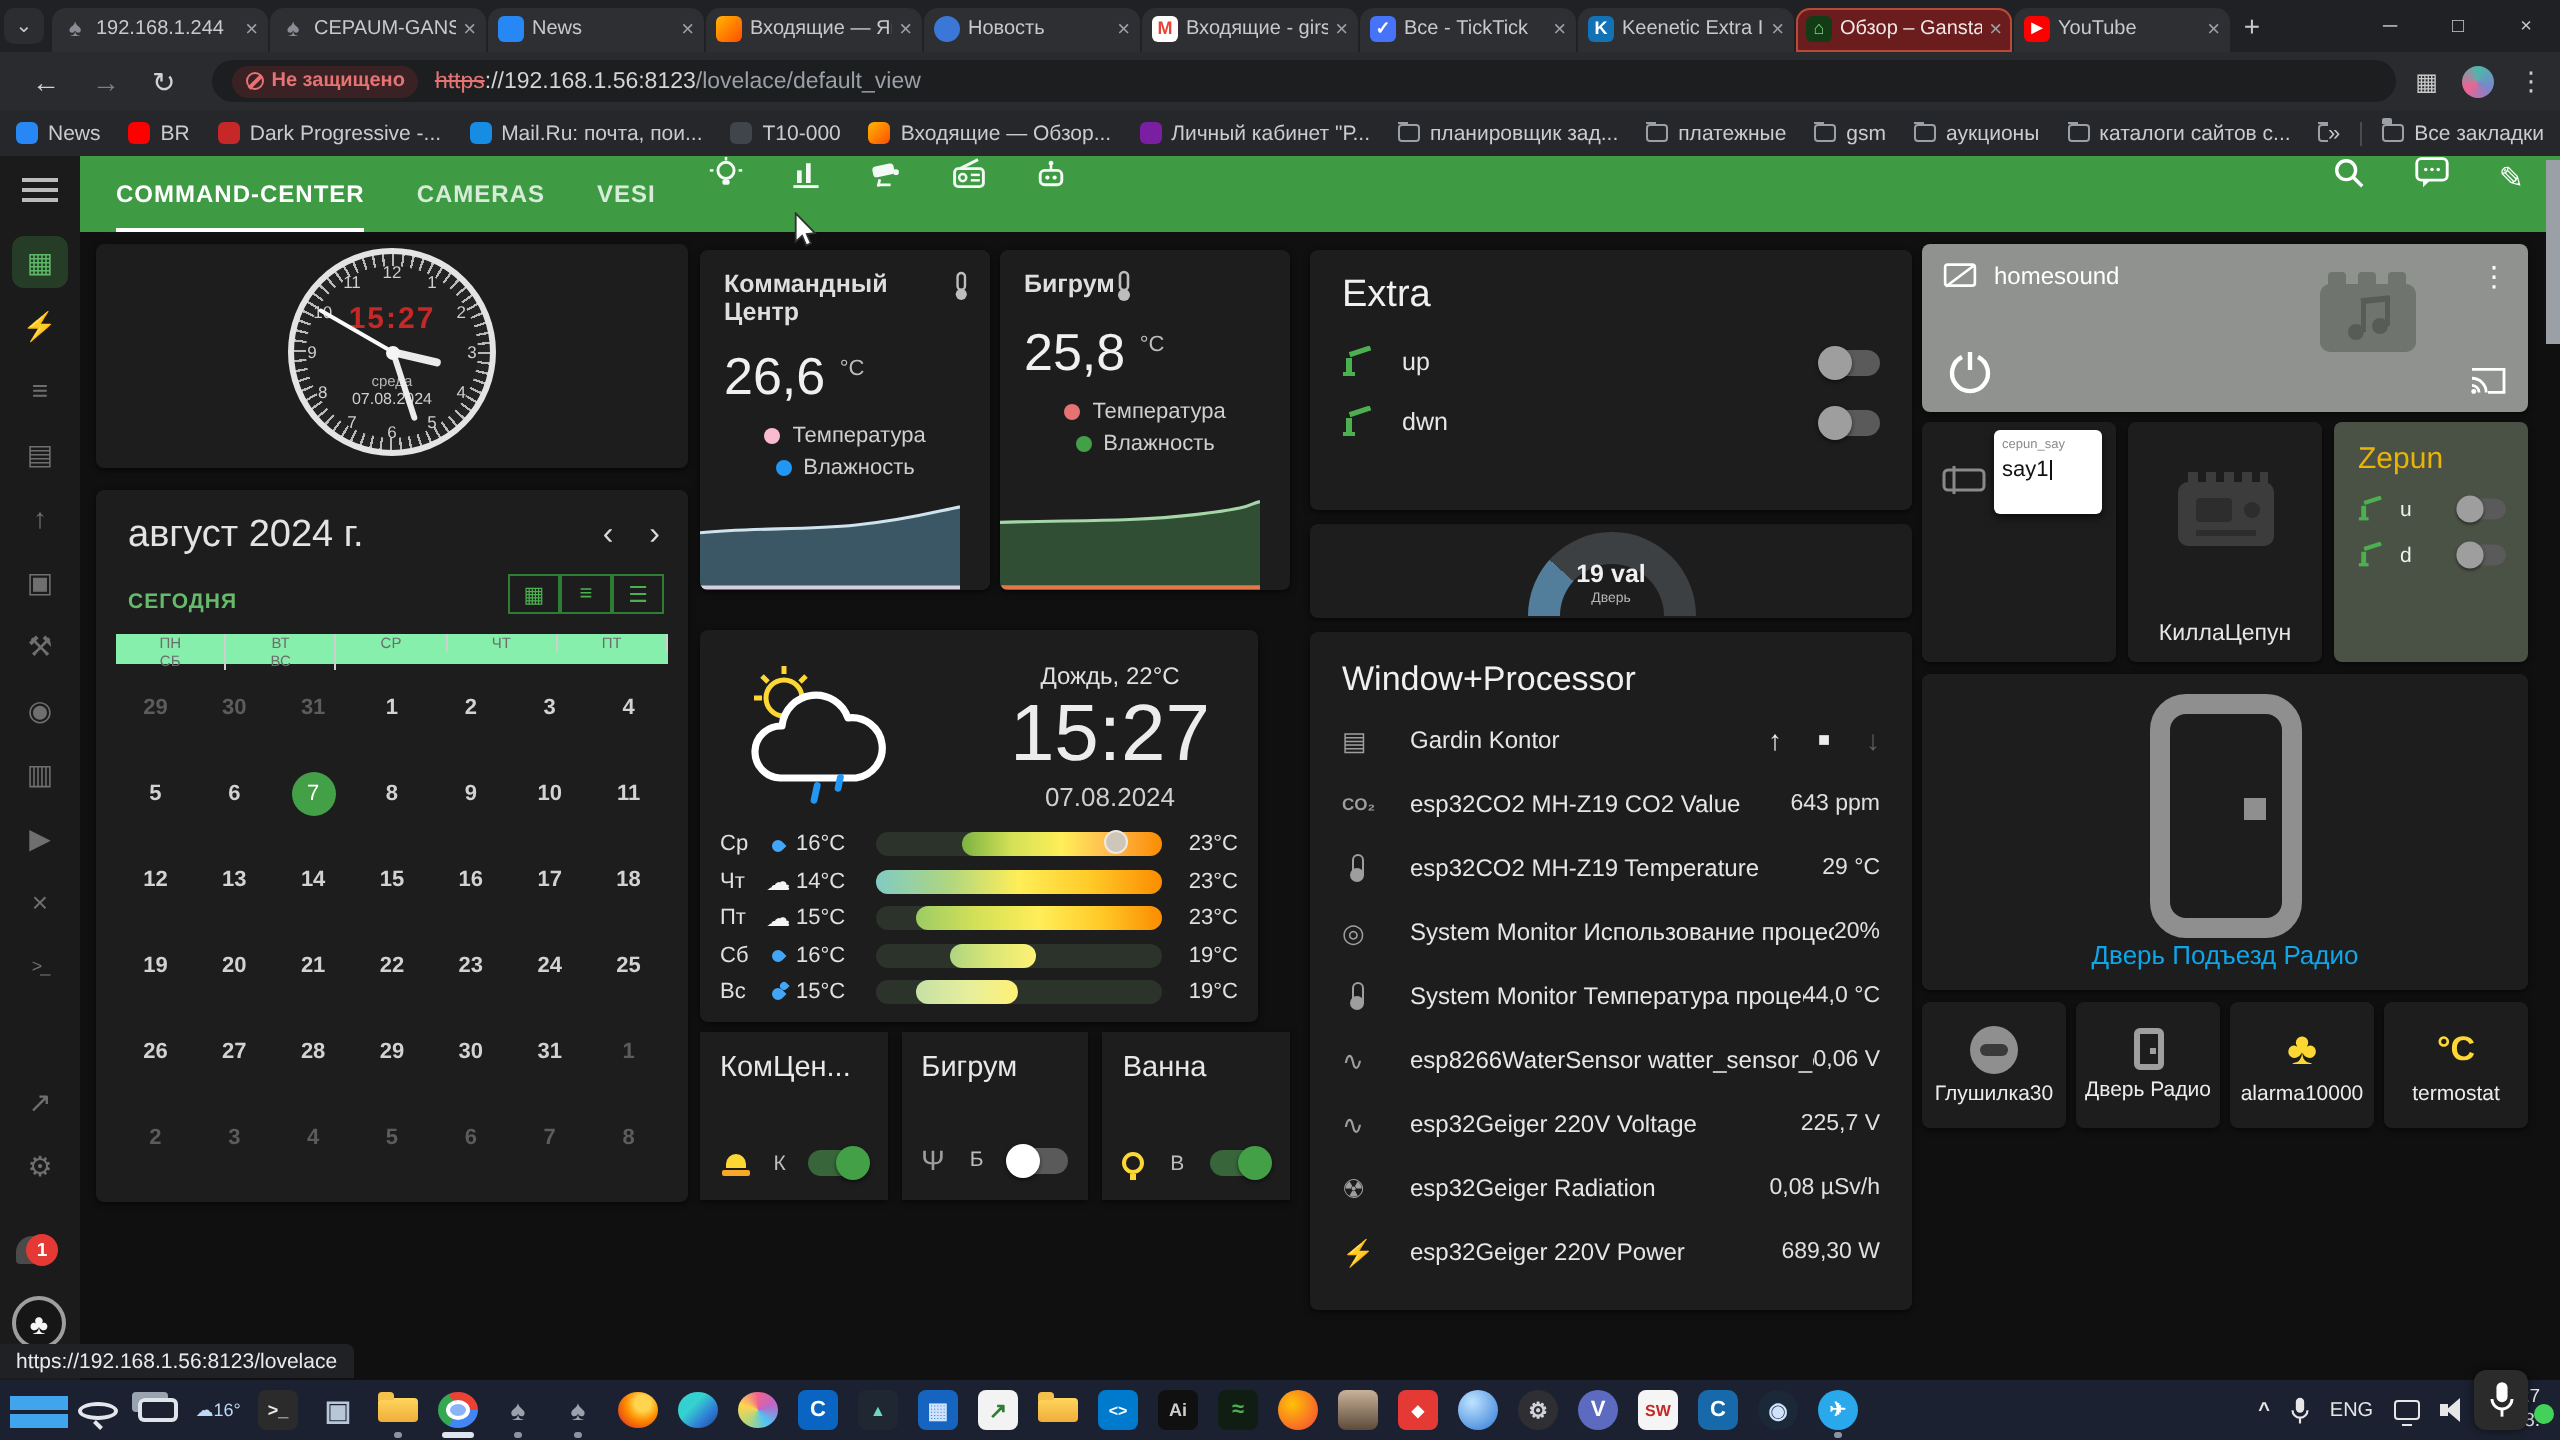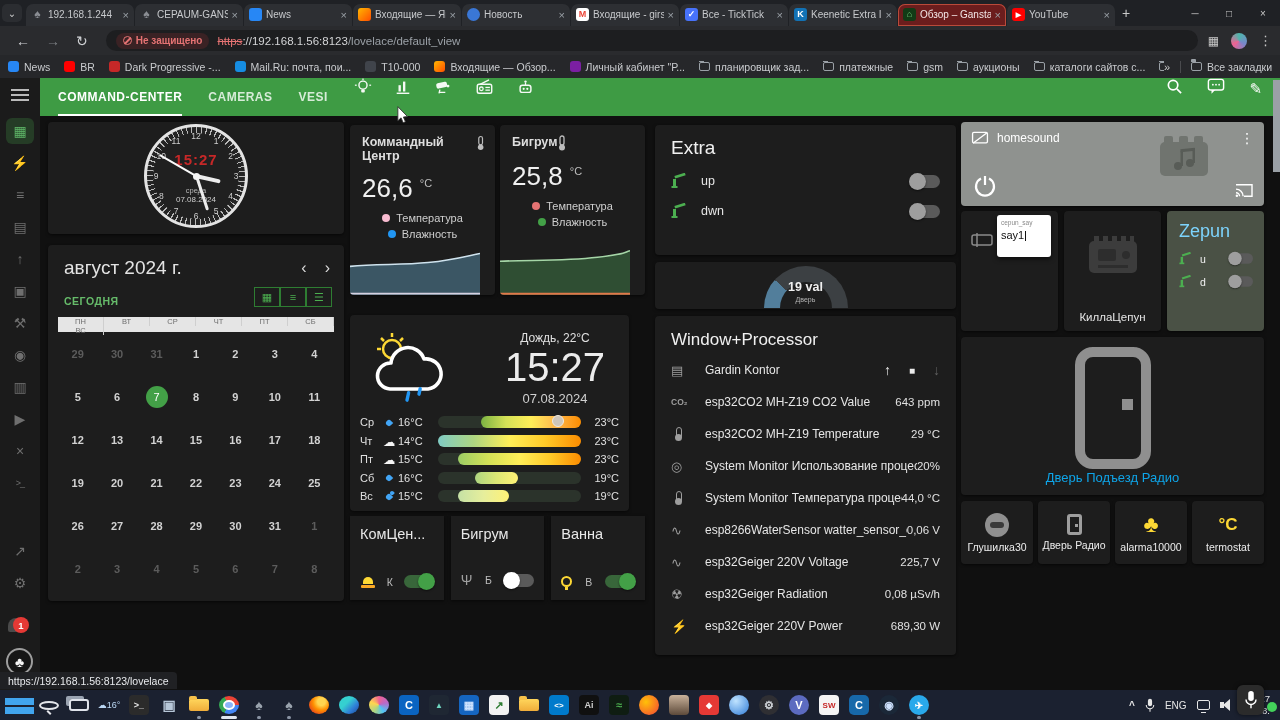--- a/index.html
+++ b/index.html
@@ -73,21 +73,21 @@
 .hand.m{width:3px;height:36px;margin-left:-1.5px;transform:rotate(162deg)}
 .hand.s{width:1.5px;height:42px;margin-left:-.75px;background:#fafafa;transform:rotate(-60deg)}
 #ccap{position:absolute;left:50%;top:50%;width:7px;height:7px;margin:-3.5px;border-radius:50%;background:#f5f5f5}
 
 #calcard{left:8px;top:129px;width:296px;height:356px}
 #caltitle{position:absolute;left:16px;top:12px;font-size:19px;color:#e3e3e3}
 #calnav{position:absolute;right:14px;top:14px;color:#d9d9d9;font-size:16px;display:flex;gap:18px}
 #caltoday{position:absolute;left:16px;top:50px;font-size:10.5px;font-weight:bold;color:#66bb6a;letter-spacing:.5px}
 #calviews{position:absolute;right:12px;top:42px;display:flex}
 .cv{width:26px;height:20px;border:1px solid #2e7d32;color:#4caf50;font-size:11px;display:flex;align-items:center;justify-content:center}
-#calhead{position:absolute;left:10px;right:10px;top:72px;height:15px;background:#e5e5e5;display:grid;grid-template-columns:repeat(6,1fr)}
+#calhead{position:absolute;left:10px;right:10px;top:72px;height:15px;background:#86efac;display:grid;grid-template-columns:repeat(5,1fr)}
 #calhead span{font-size:7.5px;color:#6d6d6d;display:flex;align-items:center;justify-content:center;border-right:1px solid #cfcfcf}
 #calgrid{position:absolute;left:10px;right:10px;top:87px;bottom:6px;display:grid;grid-template-columns:repeat(7,1fr);grid-auto-rows:43px}
 .cal-day{display:flex;align-items:center;justify-content:center;font-size:11px;color:#d2d2d2}
 .cal-day.dim{color:#5c5c5c}
 .cal-day.today{color:#fff}
 .cal-day.today b{width:22px;height:22px;border-radius:50%;background:#43a047;display:flex;align-items:center;justify-content:center;font-weight:normal}
 
 .tempcard{top:9px;width:145px;height:170px;overflow:hidden}
 #temp1{left:310px}#temp2{left:460px}
 .tc-head{display:flex;padding:10px 10px 0 12px;font-size:12.5px;font-weight:bold;color:#dedede}
@@ -171,21 +171,21 @@
 #triorow{position:absolute;left:921px;top:95px;width:303px;height:120px;display:flex;gap:6px}
 .trio{flex:1;background:#1d1d1d;border-radius:4px;position:relative;box-shadow:0 1px 3px rgba(0,0,0,.6)}
 #saytip{position:absolute;left:36px;top:4px;width:54px;height:42px;background:#fff;border-radius:3px;z-index:3;padding:4px 4px;box-shadow:0 2px 5px rgba(0,0,0,.6)}
 #saytip .t1{font-size:6.5px;color:#8a8a8a}
 #saytip .t2{font-size:11px;color:#111;margin-top:3px}
 #saytip .caret{display:inline-block;width:1px;height:10px;background:#111;vertical-align:middle;margin-left:1px}
 #say-ico{position:absolute;left:10px;top:22px}
 #killa-ico{position:absolute;left:50%;transform:translateX(-50%);top:22px}
 .trio .tlabel{position:absolute;left:0;right:0;bottom:8px;text-align:center;font-size:11.5px;color:#e6e6e6}
 #zepun{background:#4a5145}
-#zepun .ztitle{padding:10px 0 0 12px;font-size:18px;color:#7dd3fc}
+#zepun .ztitle{padding:10px 0 0 12px;font-size:15px;color:#eab308}
 .zrow{display:flex;align-items:center;padding:0 8px 0 12px;margin-top:10px}
 .zrow .clab{flex:1;margin-left:8px;font-size:10.5px;color:#f0f0f0}
 
 #doorcard{left:921px;top:221px;width:303px;height:158px}
 #door-ico{position:absolute;left:50%;transform:translateX(-50%);top:10px}
 #doorcard .tlabel{position:absolute;left:0;right:0;bottom:10px;text-align:center;font-size:13px;color:#0ea5e9}
 
 #minirow{position:absolute;left:921px;top:385px;width:303px;height:63px;display:flex;gap:5px}
 .mini{flex:1;background:#1d1d1d;border-radius:4px;display:flex;flex-direction:column;align-items:center;justify-content:center;gap:4px;box-shadow:0 1px 3px rgba(0,0,0,.6)}
 .mini .mlabel{font-size:10.5px;color:#ececec;white-space:nowrap}

